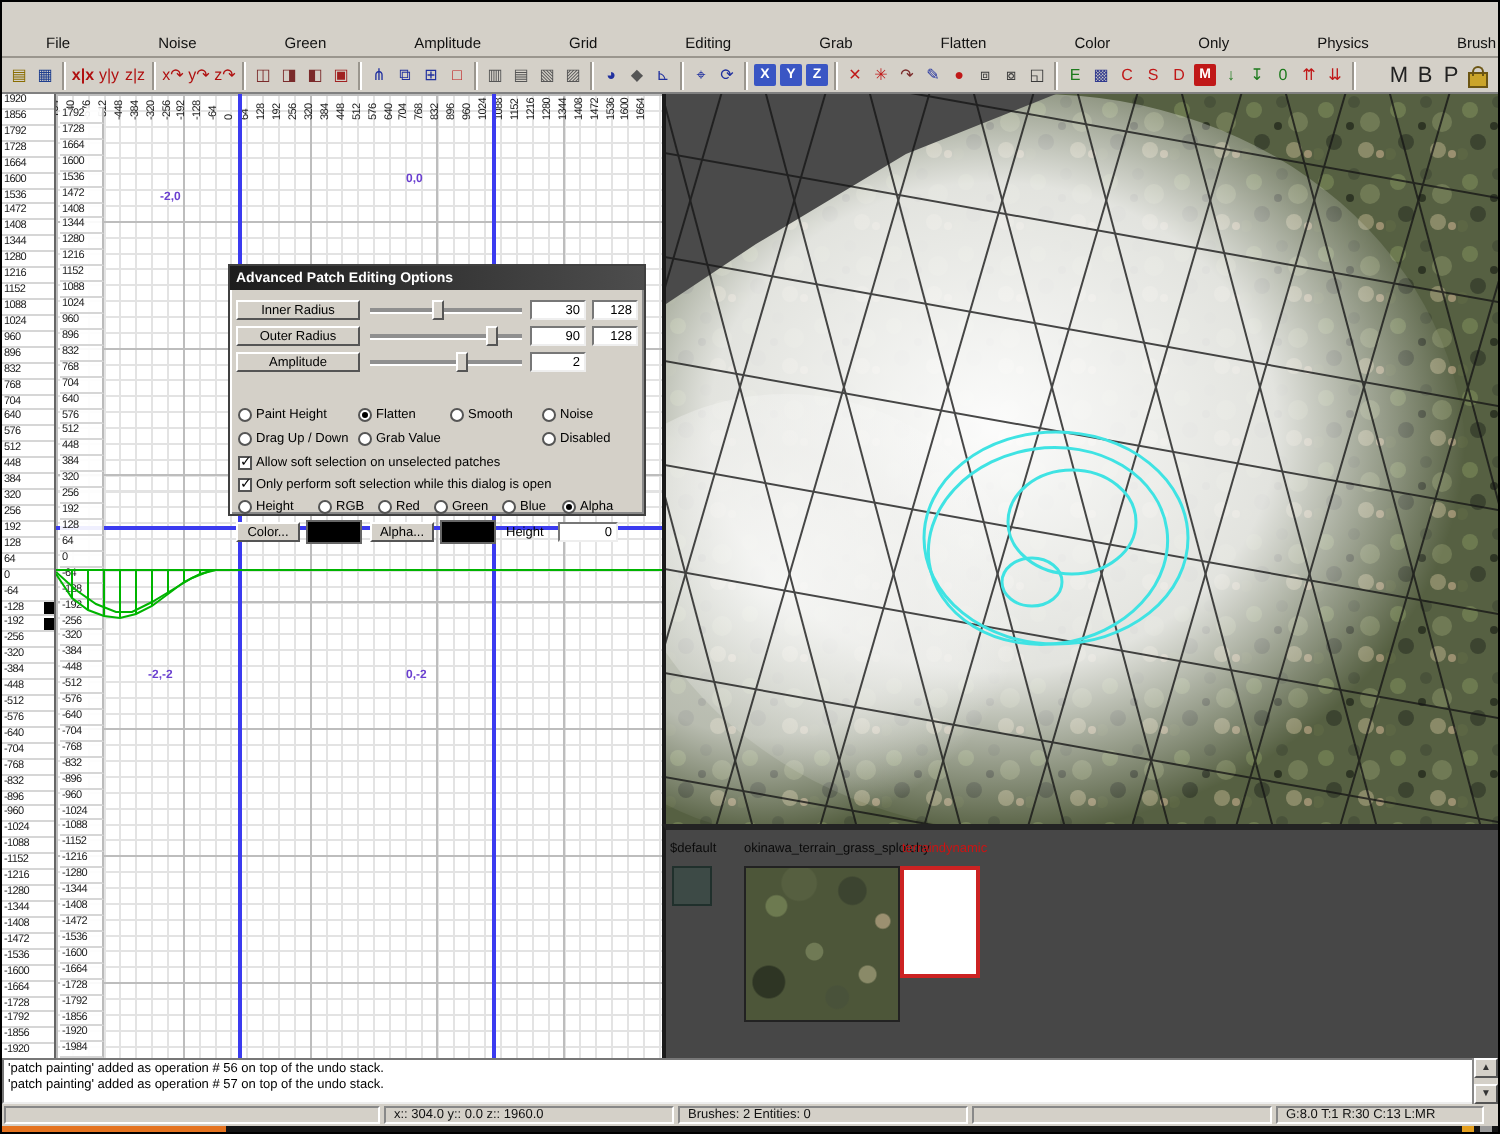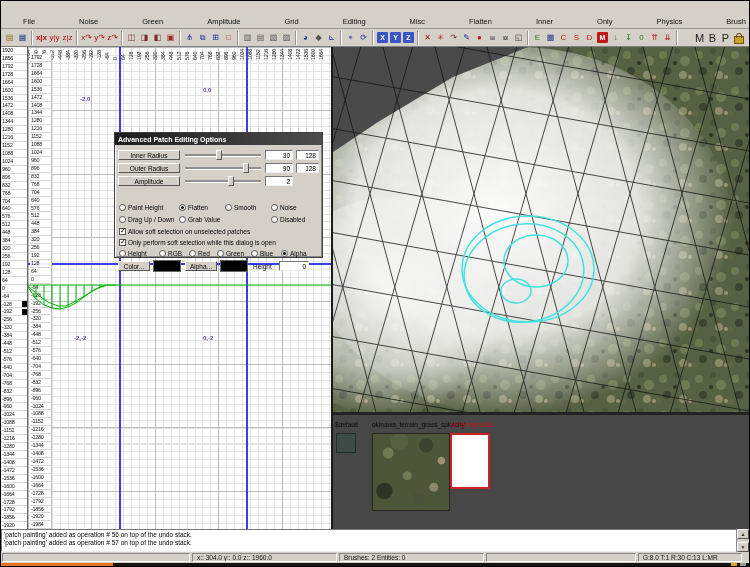--- a/index.html
+++ b/index.html
@@ -116,23 +116,23 @@
 <div class="app">
 
 
   <div class="menubar" id="menubar">
       <span class="menu-item">File</span>
       <span class="menu-item">Noise</span>
       <span class="menu-item">Green</span>
       <span class="menu-item">Amplitude</span>
       <span class="menu-item">Grid</span>
       <span class="menu-item">Editing</span>
-      <span class="menu-item">Misc</span>
+      <span class="menu-item">Grab</span>
       <span class="menu-item">Flatten</span>
-      <span class="menu-item">Inner</span>
+      <span class="menu-item">Color</span>
       <span class="menu-item">Only</span>
       <span class="menu-item">Physics</span>
       <span class="menu-item">Brush</span>
     </div>
 
   <div class="toolbar" id="toolbar">
       <span class="tbi" style="color: rgb(138, 109, 0);">▤</span>
       <span class="tbi" style="color: rgb(31, 63, 143);">▦</span>
       <span class="tbsep"></span>
       <span class="tbi" style="color: rgb(176, 16, 16); font-weight: bold;">x|x</span>

